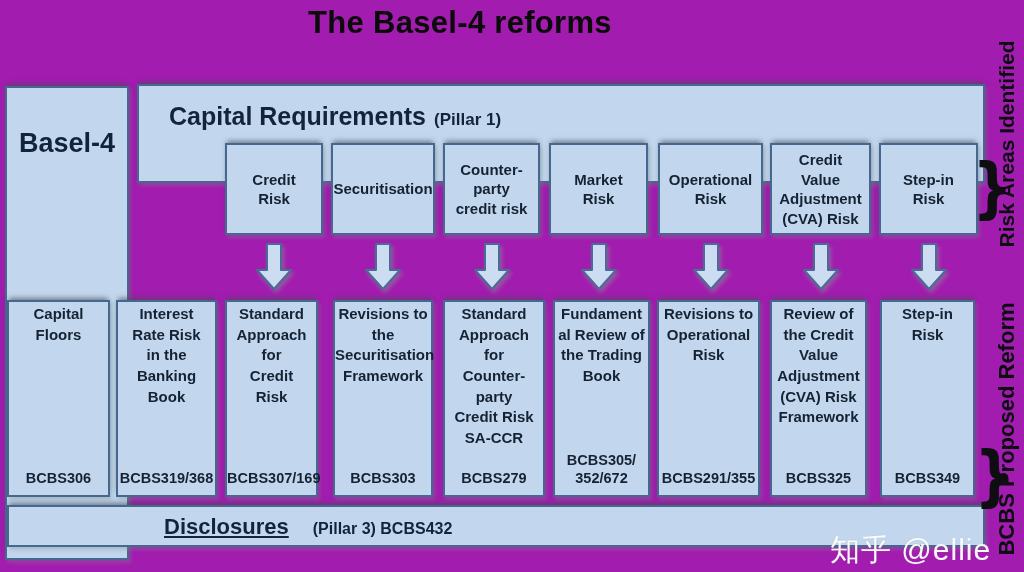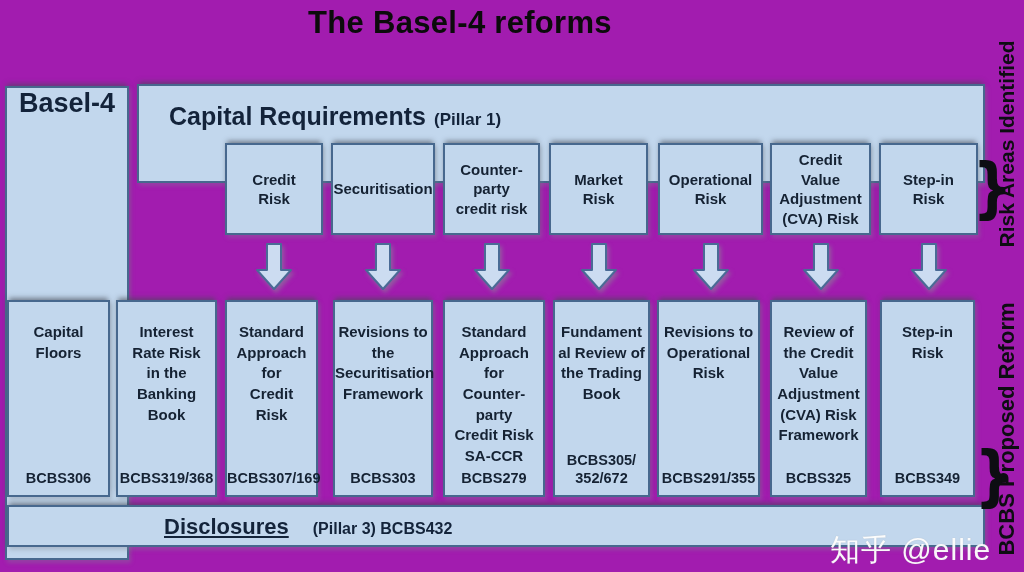--- a/index.html
+++ b/index.html
@@ -9,34 +9,34 @@
   }
   .panel{
     position:absolute;background:#c2d7ed;border:2px solid #47688e;box-sizing:border-box;
     box-shadow:0 -4px 5px -2px rgba(70,76,88,.65), 2px 3px 4px rgba(130,135,145,.35);
   }
   #title{
     position:absolute;left:160px;top:5px;width:600px;text-align:center;
     font-size:31px;font-weight:bold;color:#0b0b0b;letter-spacing:.3px;
   }
   #basel-col{left:5px;top:86px;width:124px;height:474px;z-index:1;}
-  #basel-label{display:block;text-align:center;font-size:27px;font-weight:bold;color:#13233a;}
+  #basel-label{display:block;text-align:center;padding-top:40px;font-size:27px;font-weight:bold;color:#13233a;}
   #band{left:137px;top:84px;width:848px;height:99px;z-index:1;}
   #band-label{position:absolute;left:30px;top:16px;color:#13233a;white-space:nowrap;}
   #band-title{font-size:25px;font-weight:bold;}
   #band-sub{font-size:17px;font-weight:bold;margin-left:8px;}
   .box{
     position:absolute;background:#c2d7ed;border:2px solid #47688e;box-sizing:border-box;
     box-shadow:0 -4px 5px -2px rgba(70,76,88,.65), 2px 3px 4px rgba(130,135,145,.35);
     color:#152233;text-align:center;z-index:3;
   }
   .top-box{top:143px;height:92px;display:flex;align-items:center;justify-content:center;}
   .top-box .lbl{white-space:pre-line;font-size:15px;font-weight:bold;line-height:1.3;width:100%;}
   .bot-box{top:300px;height:197px;}
-  .bot-box .lbl{display:block;white-space:pre-line;font-size:15px;font-weight:bold;line-height:1.38;padding-top:20px;}
+  .bot-box .lbl{display:block;white-space:pre-line;font-size:15px;font-weight:bold;line-height:1.38;padding-top:2px;}
   .bot-box .code{position:absolute;bottom:8px;left:0;width:100%;white-space:pre-line;font-size:14.5px;font-weight:bold;line-height:1.25;}
   .arrow{position:absolute;top:243px;z-index:2;filter:drop-shadow(2px 3px 2px rgba(135,140,150,.55));}
   #bar{left:7px;top:505px;width:978px;height:42px;z-index:2;}
   #bar-label{position:absolute;left:155px;top:0;height:42px;line-height:40px;color:#13233a;white-space:nowrap;}
   #bar-title{font-size:22px;font-weight:bold;text-decoration:underline;}
   #bar-sub{font-size:16px;font-weight:bold;margin-left:24px;}
   .vlabel{position:absolute;font-weight:bold;color:#0d0d12;text-align:center;transform:rotate(-90deg);z-index:4;white-space:nowrap;}
   #vlabel-risk{left:903px;top:131px;width:210px;height:26px;font-size:21px;}
   #vlabel-bcbs{left:869px;top:416px;width:276px;height:26px;font-size:22px;}
   .brace{position:absolute;color:#0d0d12;font-weight:bold;font-size:66px;line-height:64px;transform:scaleX(.85);z-index:4;font-family:"DejaVu Sans",sans-serif;}

